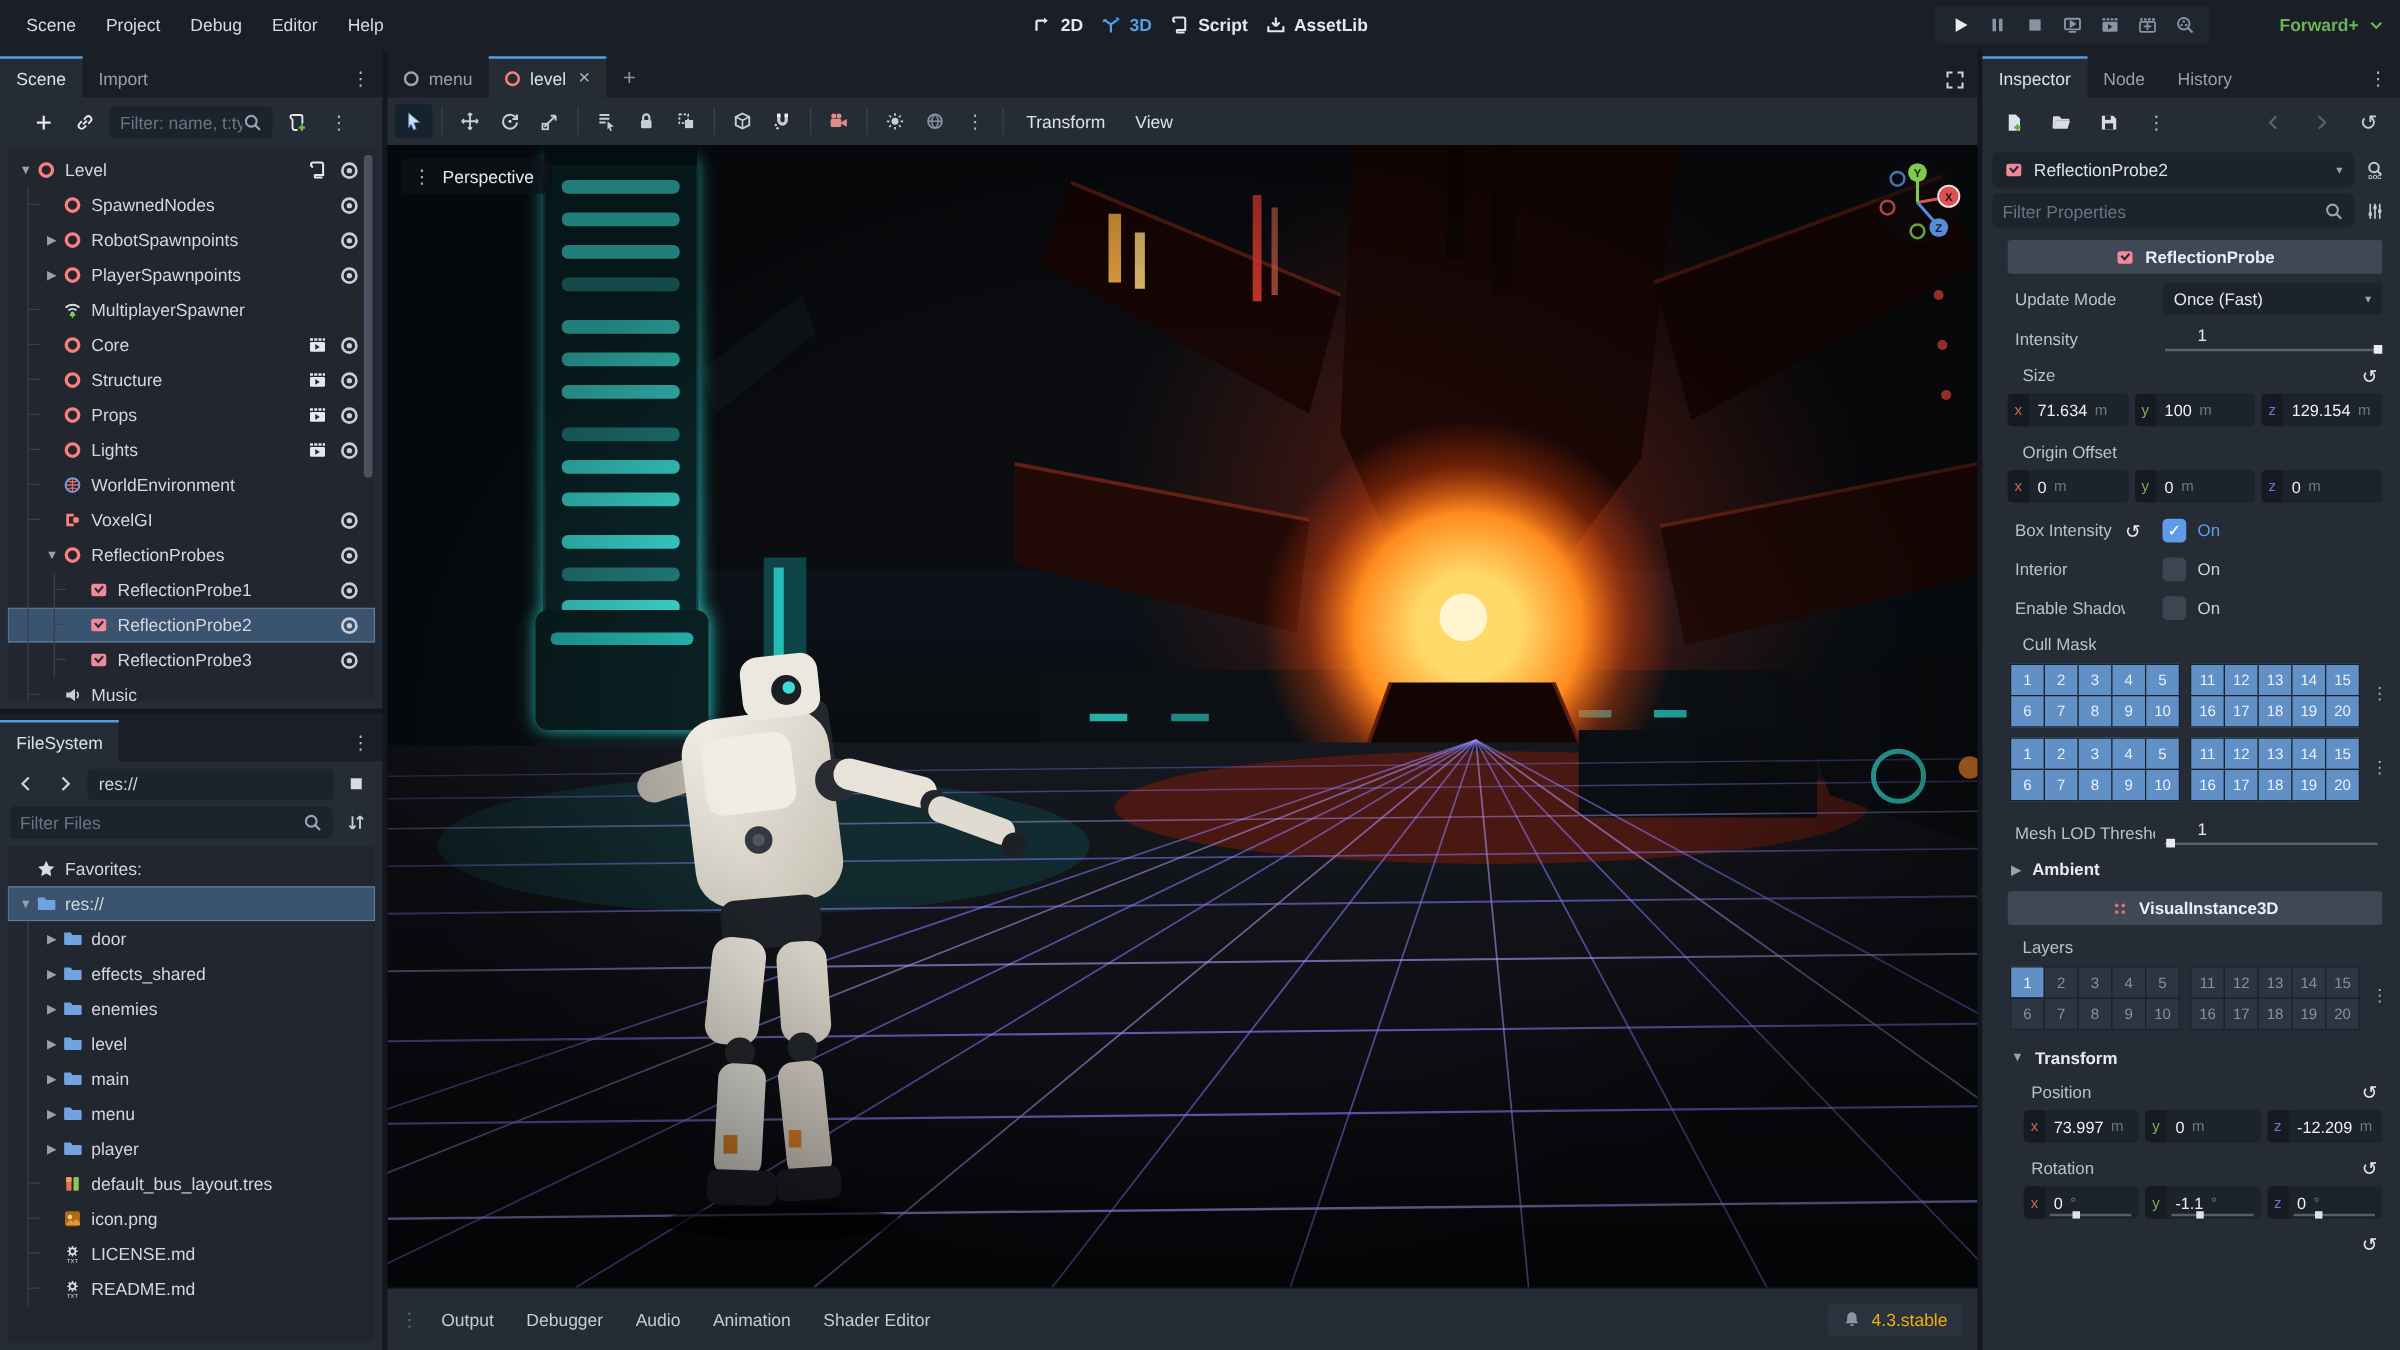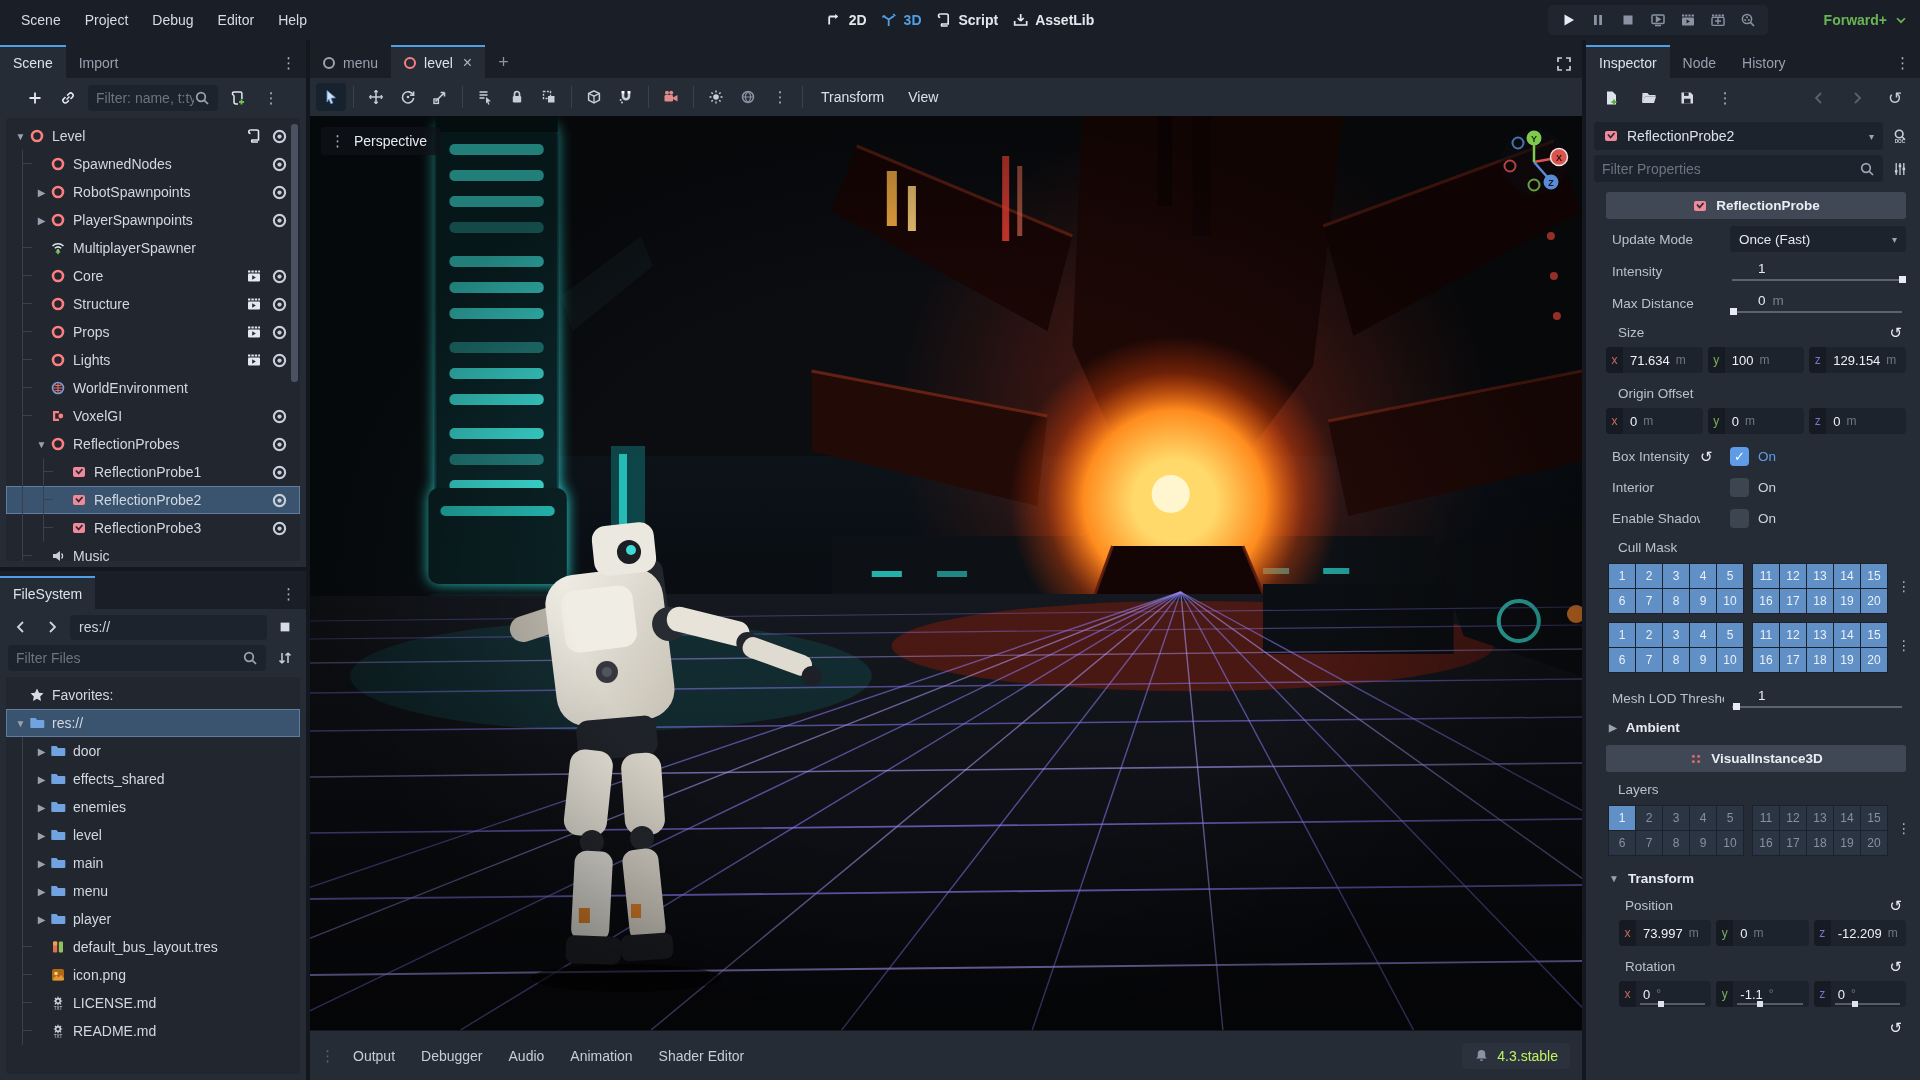--- a/index.html
+++ b/index.html
@@ -53,21 +53,21 @@
   .vbtn{width:30px;height:28px;display:flex;align-items:center;justify-content:center;border-radius:4px;color:#d4dae4}
   .vbtn.active{background:#17222f}
   .vsep{width:1px;height:22px;background:#3a414d;margin:0 5px;flex:none}
   .vmenu{padding:5px 11px;color:#dbe1ea}
   .viewport{flex:1;position:relative;background:#05070a;min-height:0;overflow:hidden}
   .vpsvg{position:absolute;inset:0;width:100%;height:100%}
   .persp{position:absolute;top:11px;left:11px;display:flex;gap:9px;align-items:center;background:rgba(14,18,24,.78);border-radius:4px;padding:5px 14px 5px 9px;color:#e6ebf2}
   .gizmo{position:absolute;top:10px;right:12px}
   .bottombar{height:50px;background:#262c36;display:flex;align-items:center;gap:2px;padding:0 10px;border-top:1px solid #14181e;flex:none}
   .bbtn{padding:7px 12px;color:#c6cdd8;border-radius:4px}
-  .ver{margin-left:auto;display:flex;align-items:center;gap:8px;color:#bef264;background:#2b323d;border-radius:4px;padding:5px 12px;margin-right:2px}
+  .ver{margin-left:auto;display:flex;align-items:center;gap:8px;color:#eab308;background:#2b323d;border-radius:4px;padding:5px 12px;margin-right:2px}
   
   .itool{height:40px;display:flex;align-items:center;gap:12px;padding:0 12px;flex:none}
   .isp{flex:1}
   .irail{display:grid;grid-template-columns:1fr 28px;gap:5px 3px;padding:4px 6px 0 8px;flex:none;align-items:center}
   .nodebox{height:28px;background:#1d232c;border-radius:4px;display:flex;align-items:center;gap:8px;padding:0 9px}
   .railbtn{display:flex;align-items:center;justify-content:center;color:#cdd4de}
   .props{flex:1;margin:6px 14px 0 20px;position:relative;overflow:hidden;font-size:13.5px;min-height:0}
   .cat{height:27px;background:#404856;border-radius:3px;display:flex;align-items:center;justify-content:center;gap:8px;font-weight:bold;color:#e9edf4;margin:4px 0}
   .prow{display:grid;grid-template-columns:1fr 176px;align-items:center;min-height:32px;gap:6px}
   .prow3{display:grid;grid-template-columns:1fr 30px 176px;align-items:center;min-height:31px}
@@ -1258,28 +1258,20 @@
             </div>
           </div>
           <div class="prow">
             <span class="plabel">Intensity</span>
             <div class="sl">
               <span class="v"><span>1</span></span>
               <div class="track"></div>
               <div class="handle" style="left: calc(100% - 7px);"></div>
             </div>
           </div>
-          <div class="prow">
-            <span class="plabel">Max Distance</span>
-            <div class="sl">
-              <span class="v"><span>0</span><span class="suf">m</span></span>
-              <div class="track"></div>
-              <div class="handle" style="left: calc(0% + 0px);"></div>
-            </div>
-          </div>
           <div class="veclabel">
             <span class="plabel">Size</span>
             <span class="rev">↺</span>
           </div>
           <div class="vecrow">
             <div class="spin">
               <span class="tag" style="color: rgb(201, 106, 94);">x</span>
               <span class="val">71.634</span>
               <span class="suf">m</span>
             </div>

